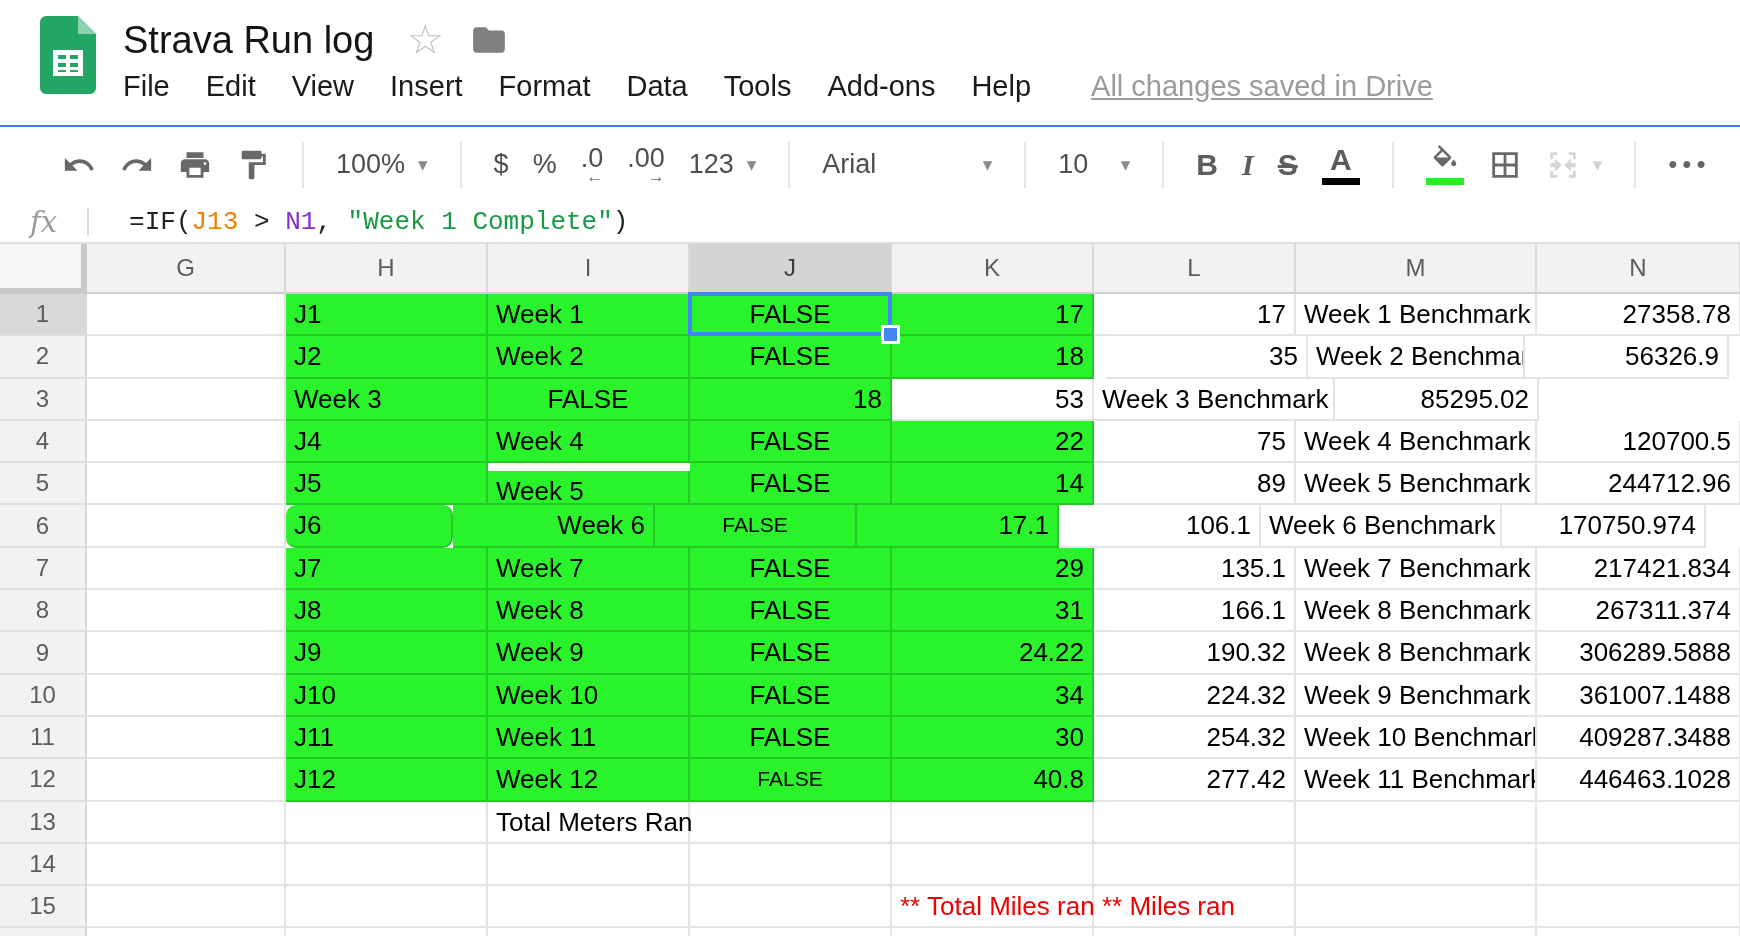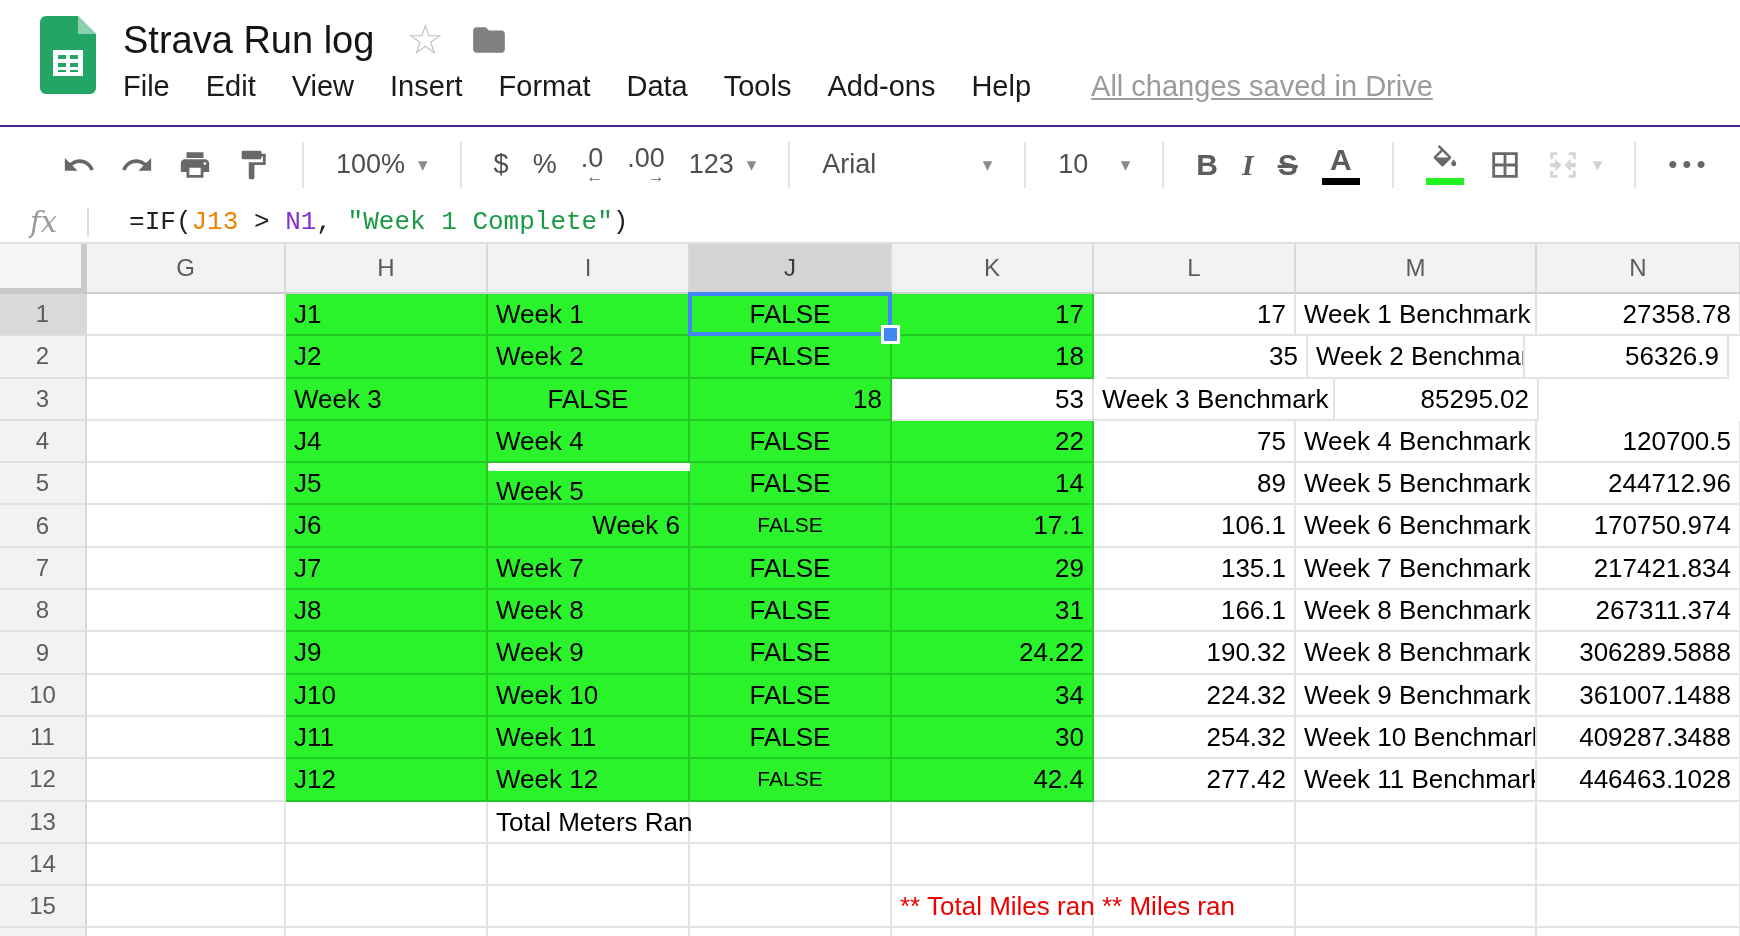--- a/index.html
+++ b/index.html
@@ -12,21 +12,21 @@
   .title-row{position:absolute;left:123px;top:14px;height:52px;display:flex;align-items:center;}
   .doc-title{font-size:38px;color:#141414;letter-spacing:0;}
   .star{font-size:42px;color:#c3c3c3;margin-left:32px;line-height:1;}
   .folder{margin-left:26px;display:flex;align-items:center;}
   .menu-row{position:absolute;left:123px;top:66px;display:flex;align-items:center;font-size:29px;color:#1a1a1a;}
   .menu-item{padding:4px 18px;cursor:default;}
   .menu-item:first-child{padding-left:0;}
   .saved{margin-left:42px;color:#9b9b9b;text-decoration:underline;font-size:29px;}
 
   
-  .toolbar{position:absolute;top:125px;left:0;right:0;height:77px;border-top:2px solid #4c1d95;
+  .toolbar{position:absolute;top:125px;left:0;right:0;height:77px;border-top:2px solid #3b82f6;
            display:flex;align-items:center;padding-left:50px;box-sizing:border-box;background:#fff;}
   .tb-sep{width:2px;height:46px;background:#e4e4e4;margin:0 20px;flex:none;}
   .tb-btn{display:flex;align-items:center;justify-content:center;margin:0 12px;flex:none;position:relative;}
   .tb-btn svg{width:34px;height:34px;fill:#686868;}
   .tb-text{font-size:27px;color:#4e4e4e;}
   .caret{font-size:19px;color:#8a8a8a;margin-left:13px;}
   .caret.dim{color:#d2d2d2;}
   .bold-b{font-size:30px;font-weight:bold;color:#5d5d5d;}
   .ital-i{font-size:30px;font-style:italic;font-weight:bold;color:#5d5d5d;font-family:"Liberation Serif",serif;}
   .strike-s{font-size:30px;font-weight:bold;color:#5d5d5d;text-decoration:line-through;}
@@ -293,21 +293,21 @@
           <div class="cell green" style="width: 202px; margin-top: 8px;">Week 5</div>
           <div class="cell center green" style="width: 202px;">FALSE</div>
           <div class="cell right green" style="width: 202px;">14</div>
           <div class="cell right" style="width: 202px;">89</div>
           <div class="cell clip" style="width: 241px;">Week 5 Benchmark</div>
           <div class="cell right" style="width: 204px;">244712.96</div>
         </div>
         <div class="row">
           <div class="row-num">6</div>
           <div class="cell" style="width: 199px;"></div>
-          <div class="cell green" style="width: 202px;">J6</div>
+          <div class="cell green" style="width: 167px; border-radius: 10px;">J6</div>
           <div class="cell green" style="width: 202px; text-align: right;">Week 6</div>
           <div class="cell center green small" style="width: 202px;">FALSE</div>
           <div class="cell right green" style="width: 202px;">17.1</div>
           <div class="cell right" style="width: 202px;">106.1</div>
           <div class="cell clip" style="width: 241px;">Week 6 Benchmark</div>
           <div class="cell right" style="width: 204px;">170750.974</div>
         </div>
         <div class="row">
           <div class="row-num">7</div>
           <div class="cell" style="width: 199px;"></div>
@@ -362,21 +362,21 @@
           <div class="cell right" style="width: 202px;">254.32</div>
           <div class="cell clip" style="width: 241px;">Week 10 Benchmark</div>
           <div class="cell right" style="width: 204px;">409287.3488</div>
         </div>
         <div class="row">
           <div class="row-num">12</div>
           <div class="cell" style="width: 199px;"></div>
           <div class="cell green" style="width: 202px;">J12</div>
           <div class="cell green" style="width: 202px;">Week 12</div>
           <div class="cell center green small" style="width: 202px;">FALSE</div>
-          <div class="cell right green" style="width: 202px;">42.4</div>
+          <div class="cell right green" style="width: 202px;">40.8</div>
           <div class="cell right" style="width: 202px;">277.42</div>
           <div class="cell clip" style="width: 241px;">Week 11 Benchmark</div>
           <div class="cell right" style="width: 204px;">446463.1028</div>
         </div>
         <div class="row">
           <div class="row-num">13</div>
           <div class="cell" style="width: 199px;"></div>
           <div class="cell" style="width: 202px;"></div>
           <div class="cell" style="width: 202px;">Total Meters Ran</div>
           <div class="cell center" style="width: 202px;"></div>

